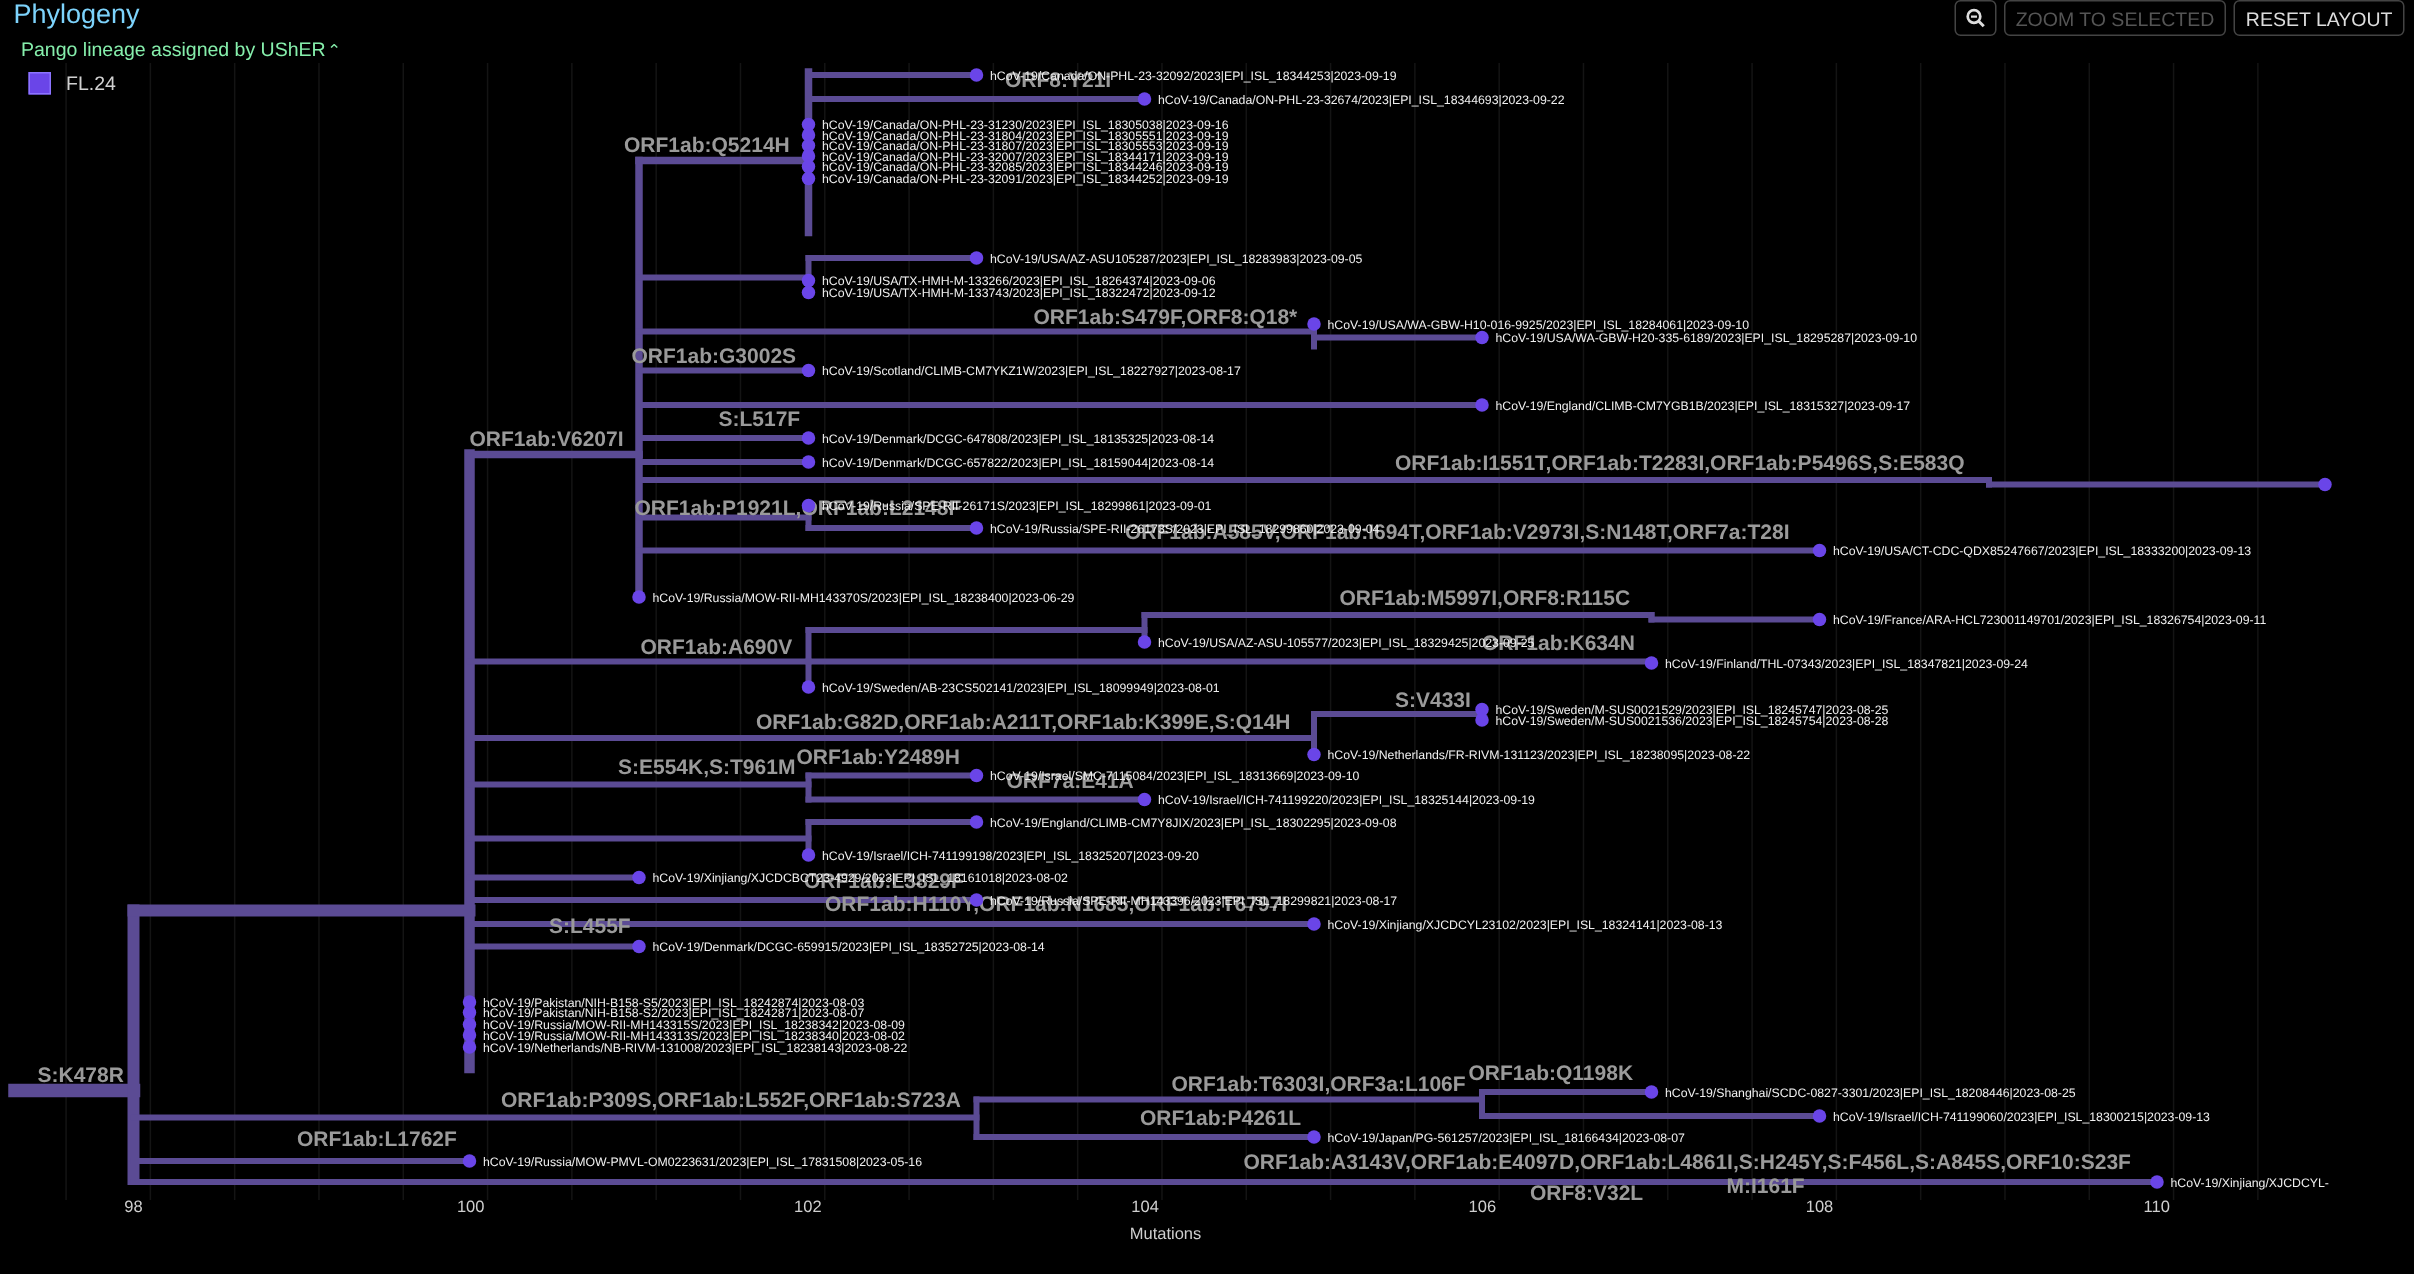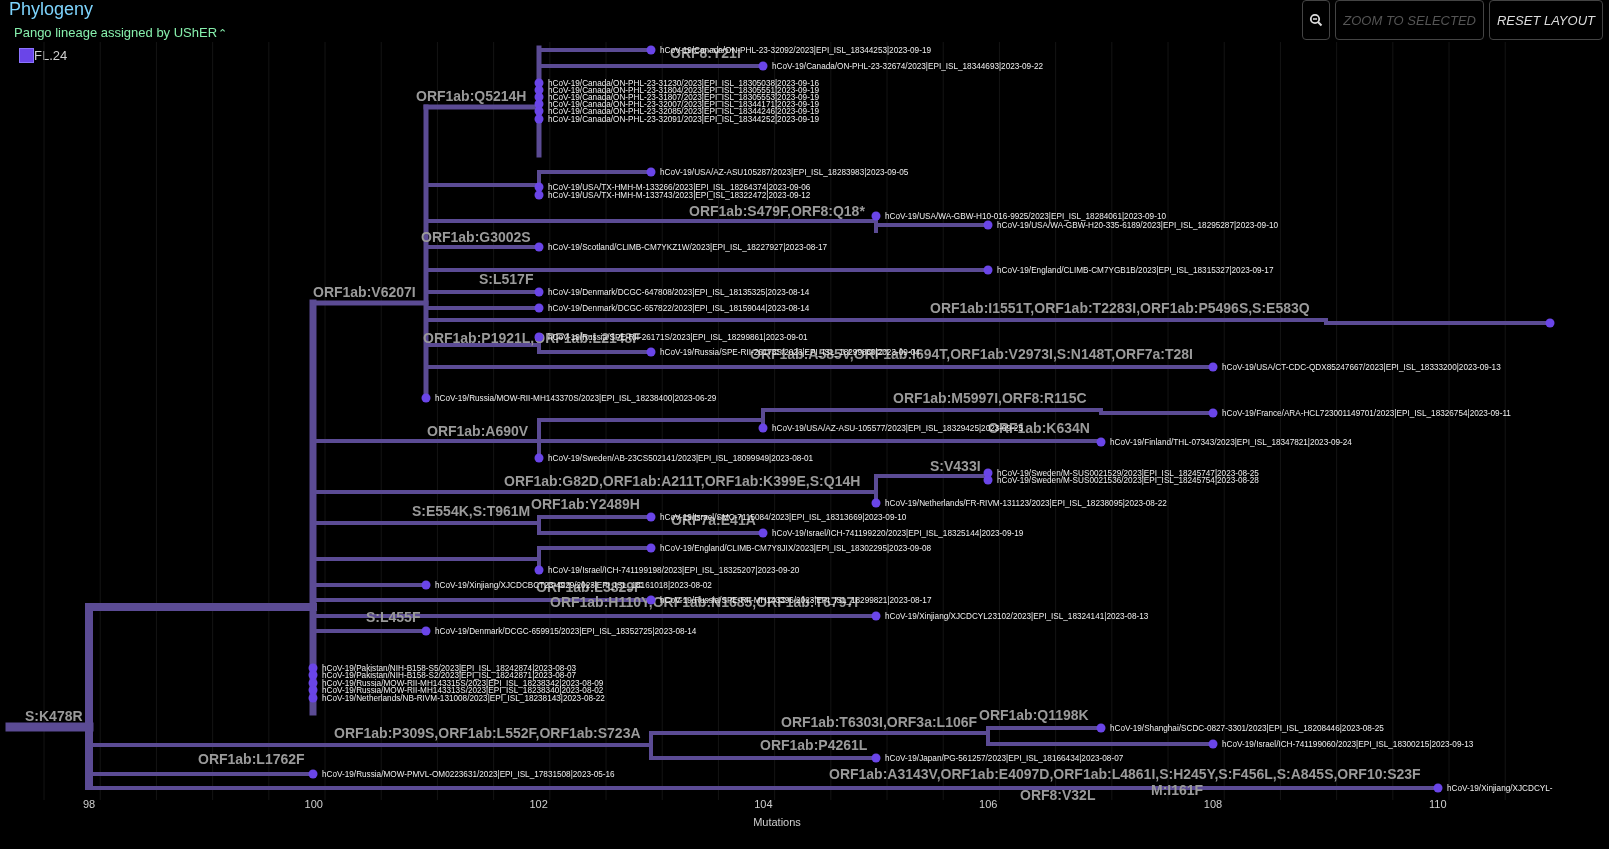--- a/index.html
+++ b/index.html
@@ -2,23 +2,23 @@
 <html><head>
 <meta charset="utf-8">
 <style>
   html, body { margin:0; padding:0; background:#000; }
   body { width:1609px; height:849px; position:relative; overflow:hidden; font-family:"Liberation Sans", sans-serif; color:#ddd; }
   .title { position:absolute; left:9px; top:-1px; font-size:18px; color:#7dd3fc; }
   .legend-title { position:absolute; left:14px; top:25px; font-size:13px; color:#86efac; cursor:pointer; }
   .legend-title .chev { font-size:11px; margin-left:1px; }
   .legend-item { position:absolute; left:19px; top:48px; display:flex; align-items:center; }
   .legend-swatch { width:15px; height:15px; background:#6a45e8; border:1px solid #8c74ff; box-sizing:border-box; }
-  .legend-label { font-size:13px; color:#d0d0d0; }
+  .legend-label { margin-left:10px; font-size:13px; color:#d0d0d0; }
   .toolbar { position:absolute; top:0; right:0; display:flex; gap:5px; padding-right:6px; }
-  .tbtn { height:40px; border:1px solid #444; border-radius:4px; background:#000; color:#ddd; font-size:13px; padding:0 7px; display:flex; align-items:center; font-family:"Liberation Sans", sans-serif; box-sizing:border-box;font-style:italic; }
+  .tbtn { height:24px; border:1px solid #444; border-radius:4px; background:#000; color:#ddd; font-size:13px; padding:0 7px; display:flex; align-items:center; font-family:"Liberation Sans", sans-serif; box-sizing:border-box; }
   .tbtn.disabled { color:#555; }
   .tbtn.icon { width:28px; justify-content:center; padding:0; }
   svg#tree { position:absolute; left:0; top:0; }
   .tip-label { font-size:8.2px; fill:#f0f0f0; font-family:"Liberation Sans", sans-serif; }
   .mut-label { font-size:14px; fill:#9a9a9a; font-weight:bold; font-family:"Liberation Sans", sans-serif; }
   .axis-tick { font-size:11px; fill:#cfcfcf; font-family:"Liberation Sans", sans-serif; }
   .axis-label { font-size:11px; fill:#cfcfcf; font-family:"Liberation Sans", sans-serif; }
 </style>
 </head>
 <body>

